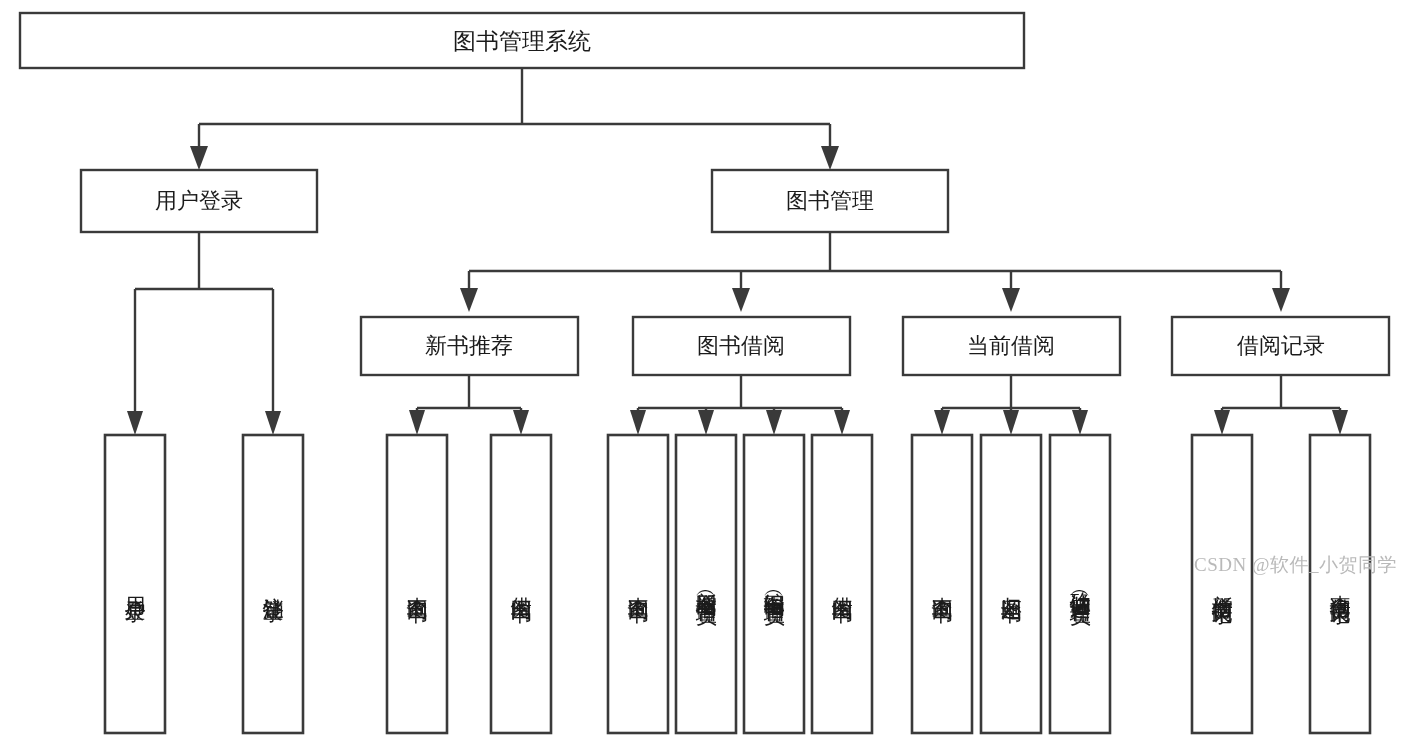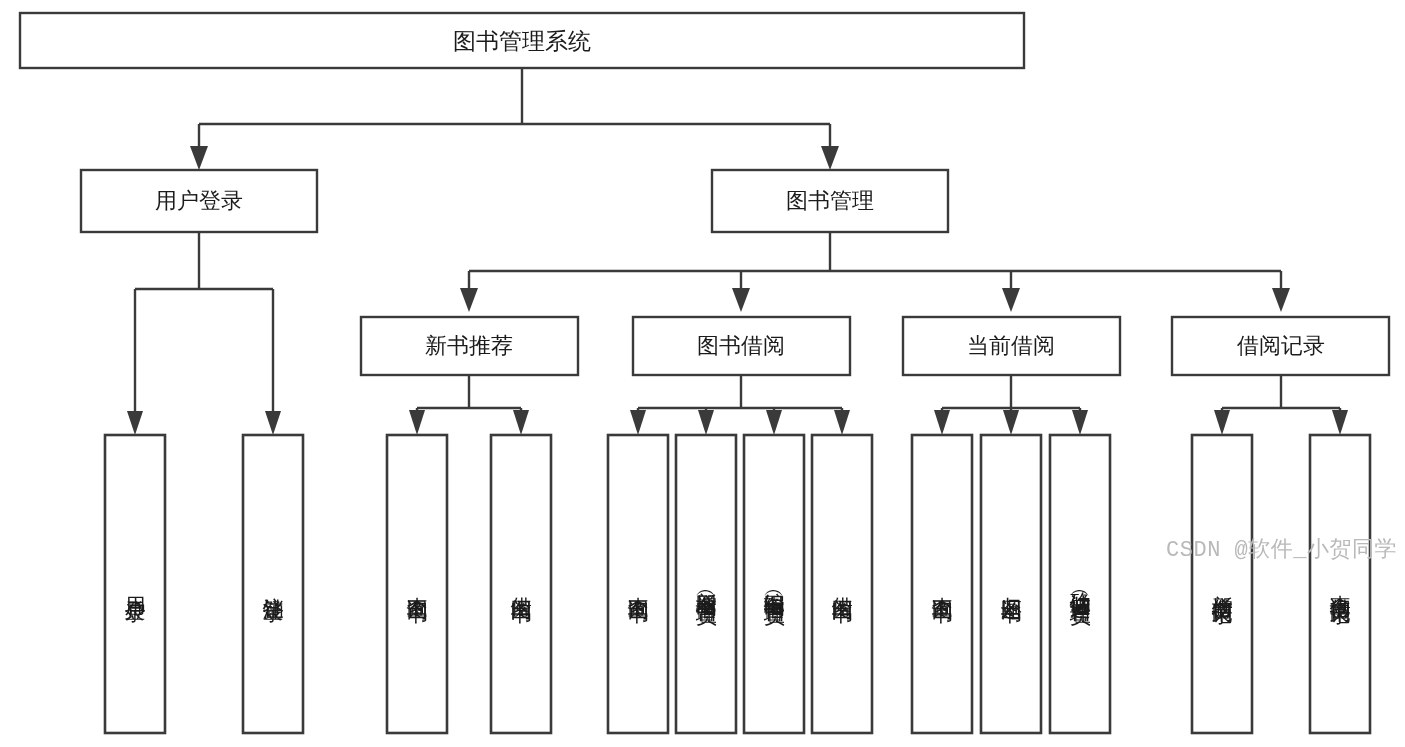--- a/index.html
+++ b/index.html
@@ -71,23 +71,23 @@
     font-size: 21px;
     line-height: 1.16;
     letter-spacing: 2px;
     color: #1b1b1b;
     white-space: nowrap;
     text-align: center;
   }
   .watermark {
     position: absolute;
     right: 8px;
-    bottom: 14px;
-    font-family: Liberation Mono, monospace;
-    font-size: 22px;
+    bottom: 0;
+    font-family: Liberation Serif, serif;
+    font-size: 19px;
     color: #b9b9b9;
     letter-spacing: 0.5px;
     user-select: none;
     pointer-events: none;
   }
 </style>
 </head>
 <body>
 
 <div id="diagram-root">

